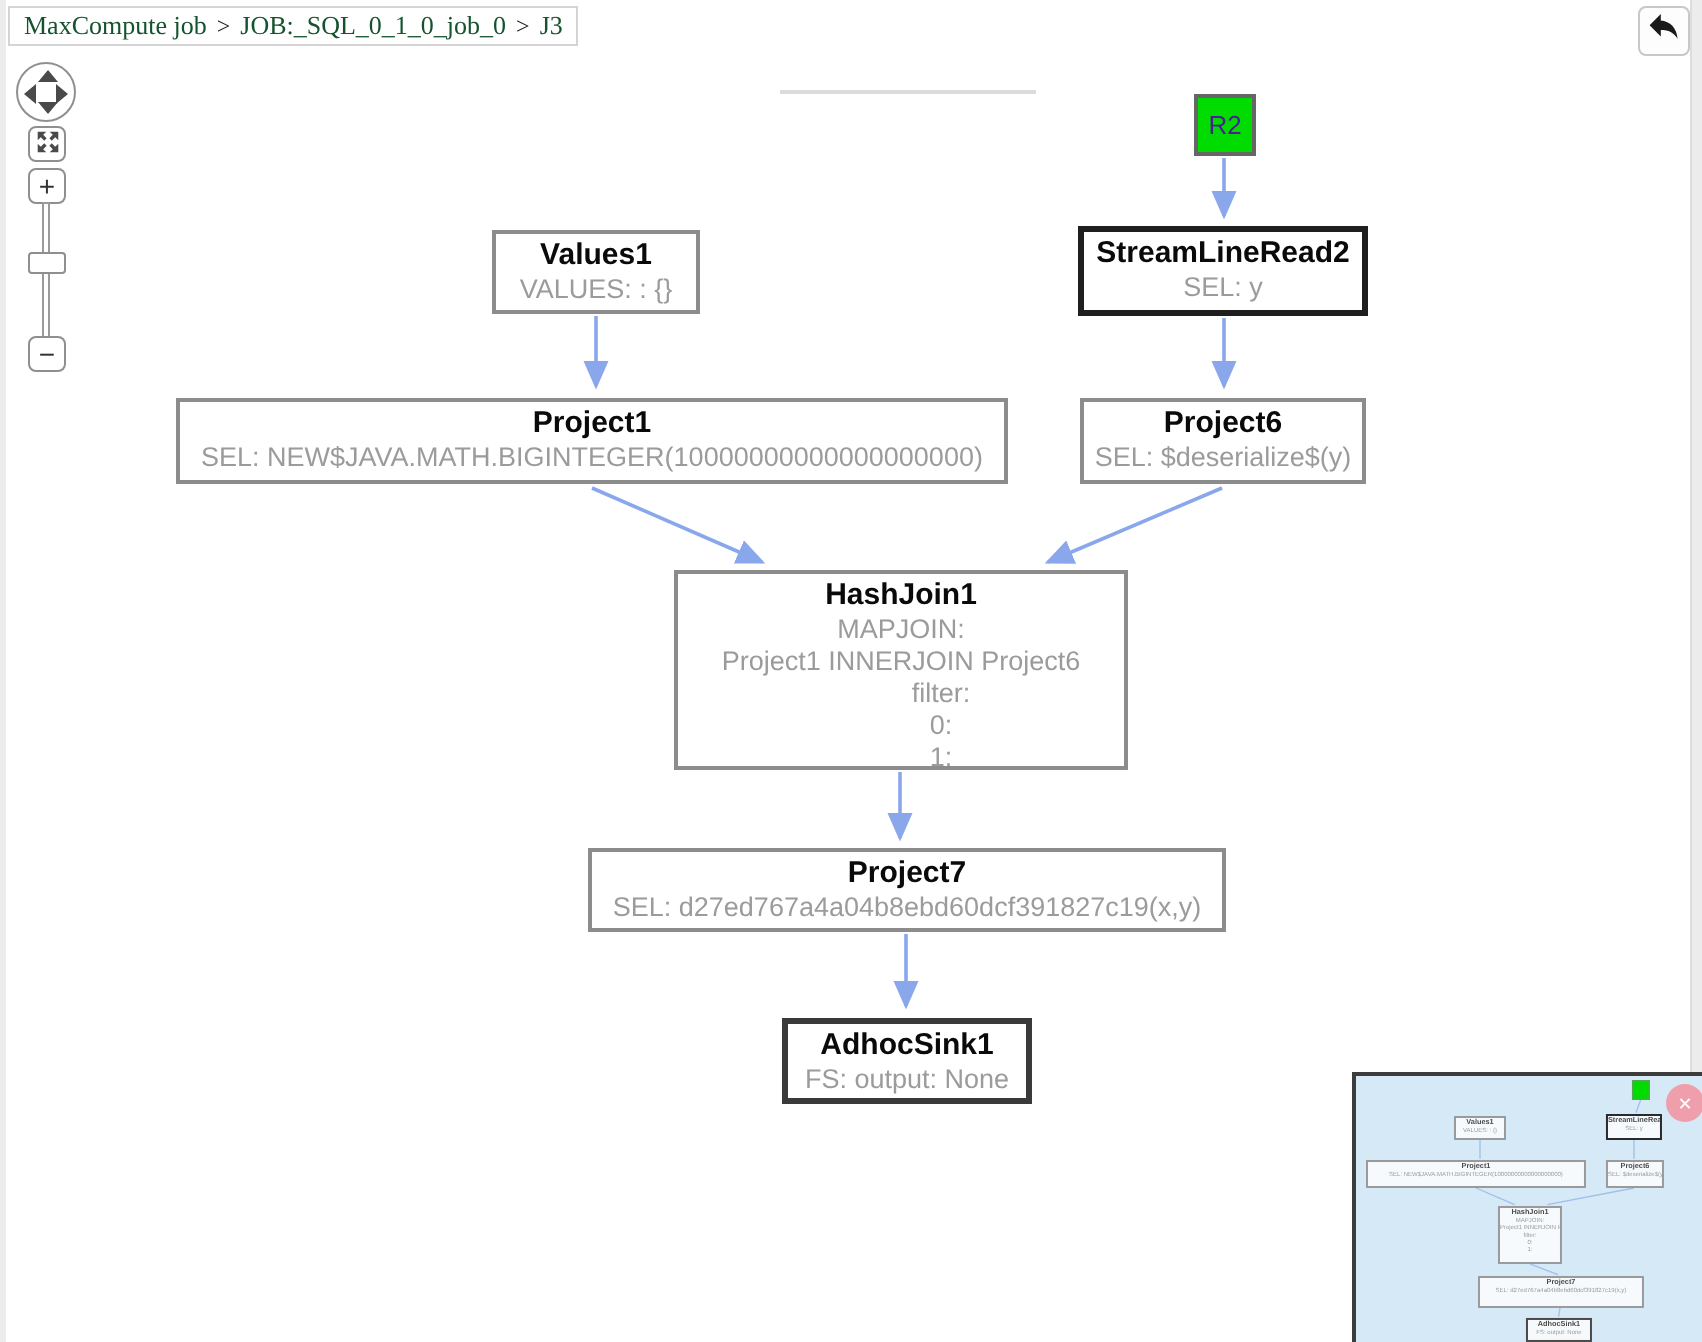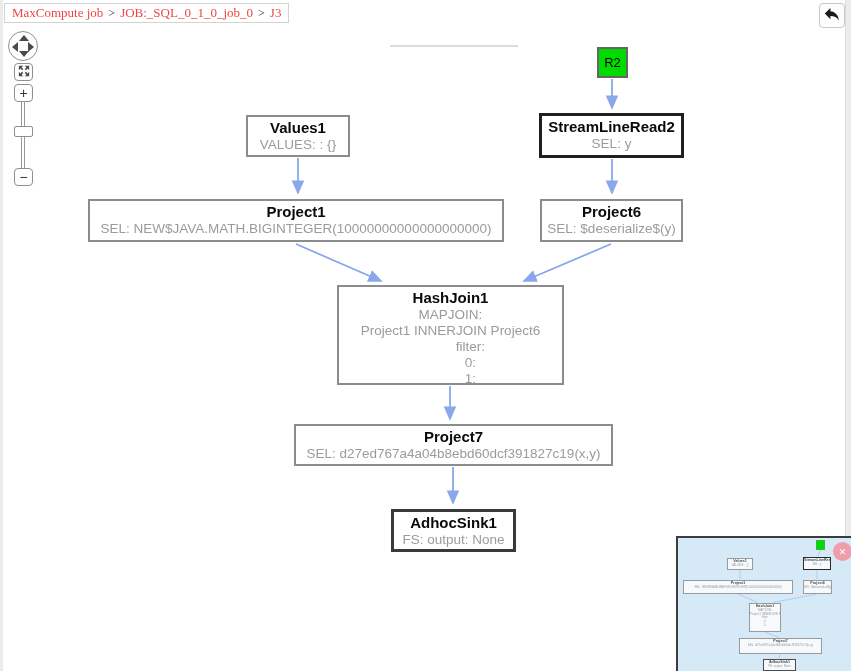--- a/index.html
+++ b/index.html
@@ -10,21 +10,21 @@
   }
   .edge-strip-left  { position:absolute; left:0; top:0; width:3px; height:671px; background:#ececec; }
   .edge-strip-right { position:absolute; left:845px; top:0; width:6px; height:671px; background:#ececec; border-left:1px solid #ddd; }
 
   
   .breadcrumb {
     position:absolute; left:4px; top:3px; height:20px; display:flex; align-items:center;
     background:#fff; border:1px solid #d4d4d4; padding:0 7px;
     font-family:"Liberation Serif", serif; font-size:13px; white-space:nowrap;
   }
-  .breadcrumb a { color:#ef4444; text-decoration:none; cursor:pointer; }
+  .breadcrumb a { color:#14532d; text-decoration:none; cursor:pointer; }
   .breadcrumb .sep { color:#222; margin:0 5px; font-size:12px; }
 
   
   .back-btn {
     position:absolute; left:819px; top:3px; width:26px; height:25px;
     background:#fdfdfd; border:1px solid #c8c8c8; border-radius:4px;
     display:flex; align-items:center; justify-content:center; cursor:pointer;
   }
 
   
@@ -61,21 +61,21 @@
   .node {
     position:absolute; background:#fff; border:2px solid #8c8c8c;
     text-align:center; cursor:pointer; overflow:hidden;
   }
   .node-title { font-weight:bold; font-size:15px; color:#0a0a0a; line-height:19px; padding-top:1px; white-space:nowrap; }
   .node-line  { font-size:13.5px; color:#9b9b9b; line-height:16px; white-space:nowrap; }
   .node-line.offset-r { transform:translateX(20px); }
   .node.selected { border:3px solid #1f1f1f; }
   .node.sink     { border:3px solid #3a3a3a; }
   .node.source {
-    background:#00dc00; border:2px solid #666; color:#000000;
+    background:#00dc00; border:2px solid #666; color:#4c1d95;
     display:flex; align-items:center; justify-content:center; font-size:13px;
   }
 
   svg.edges { position:absolute; left:0; top:0; pointer-events:none; }
 
   
   .minimap {
     position:absolute; left:676px; top:536px; width:175px; height:135px;
     background:#d6e9f6; border:2px solid #3c3c3c; border-right:none; border-bottom:none;
     overflow:hidden; cursor:move;

